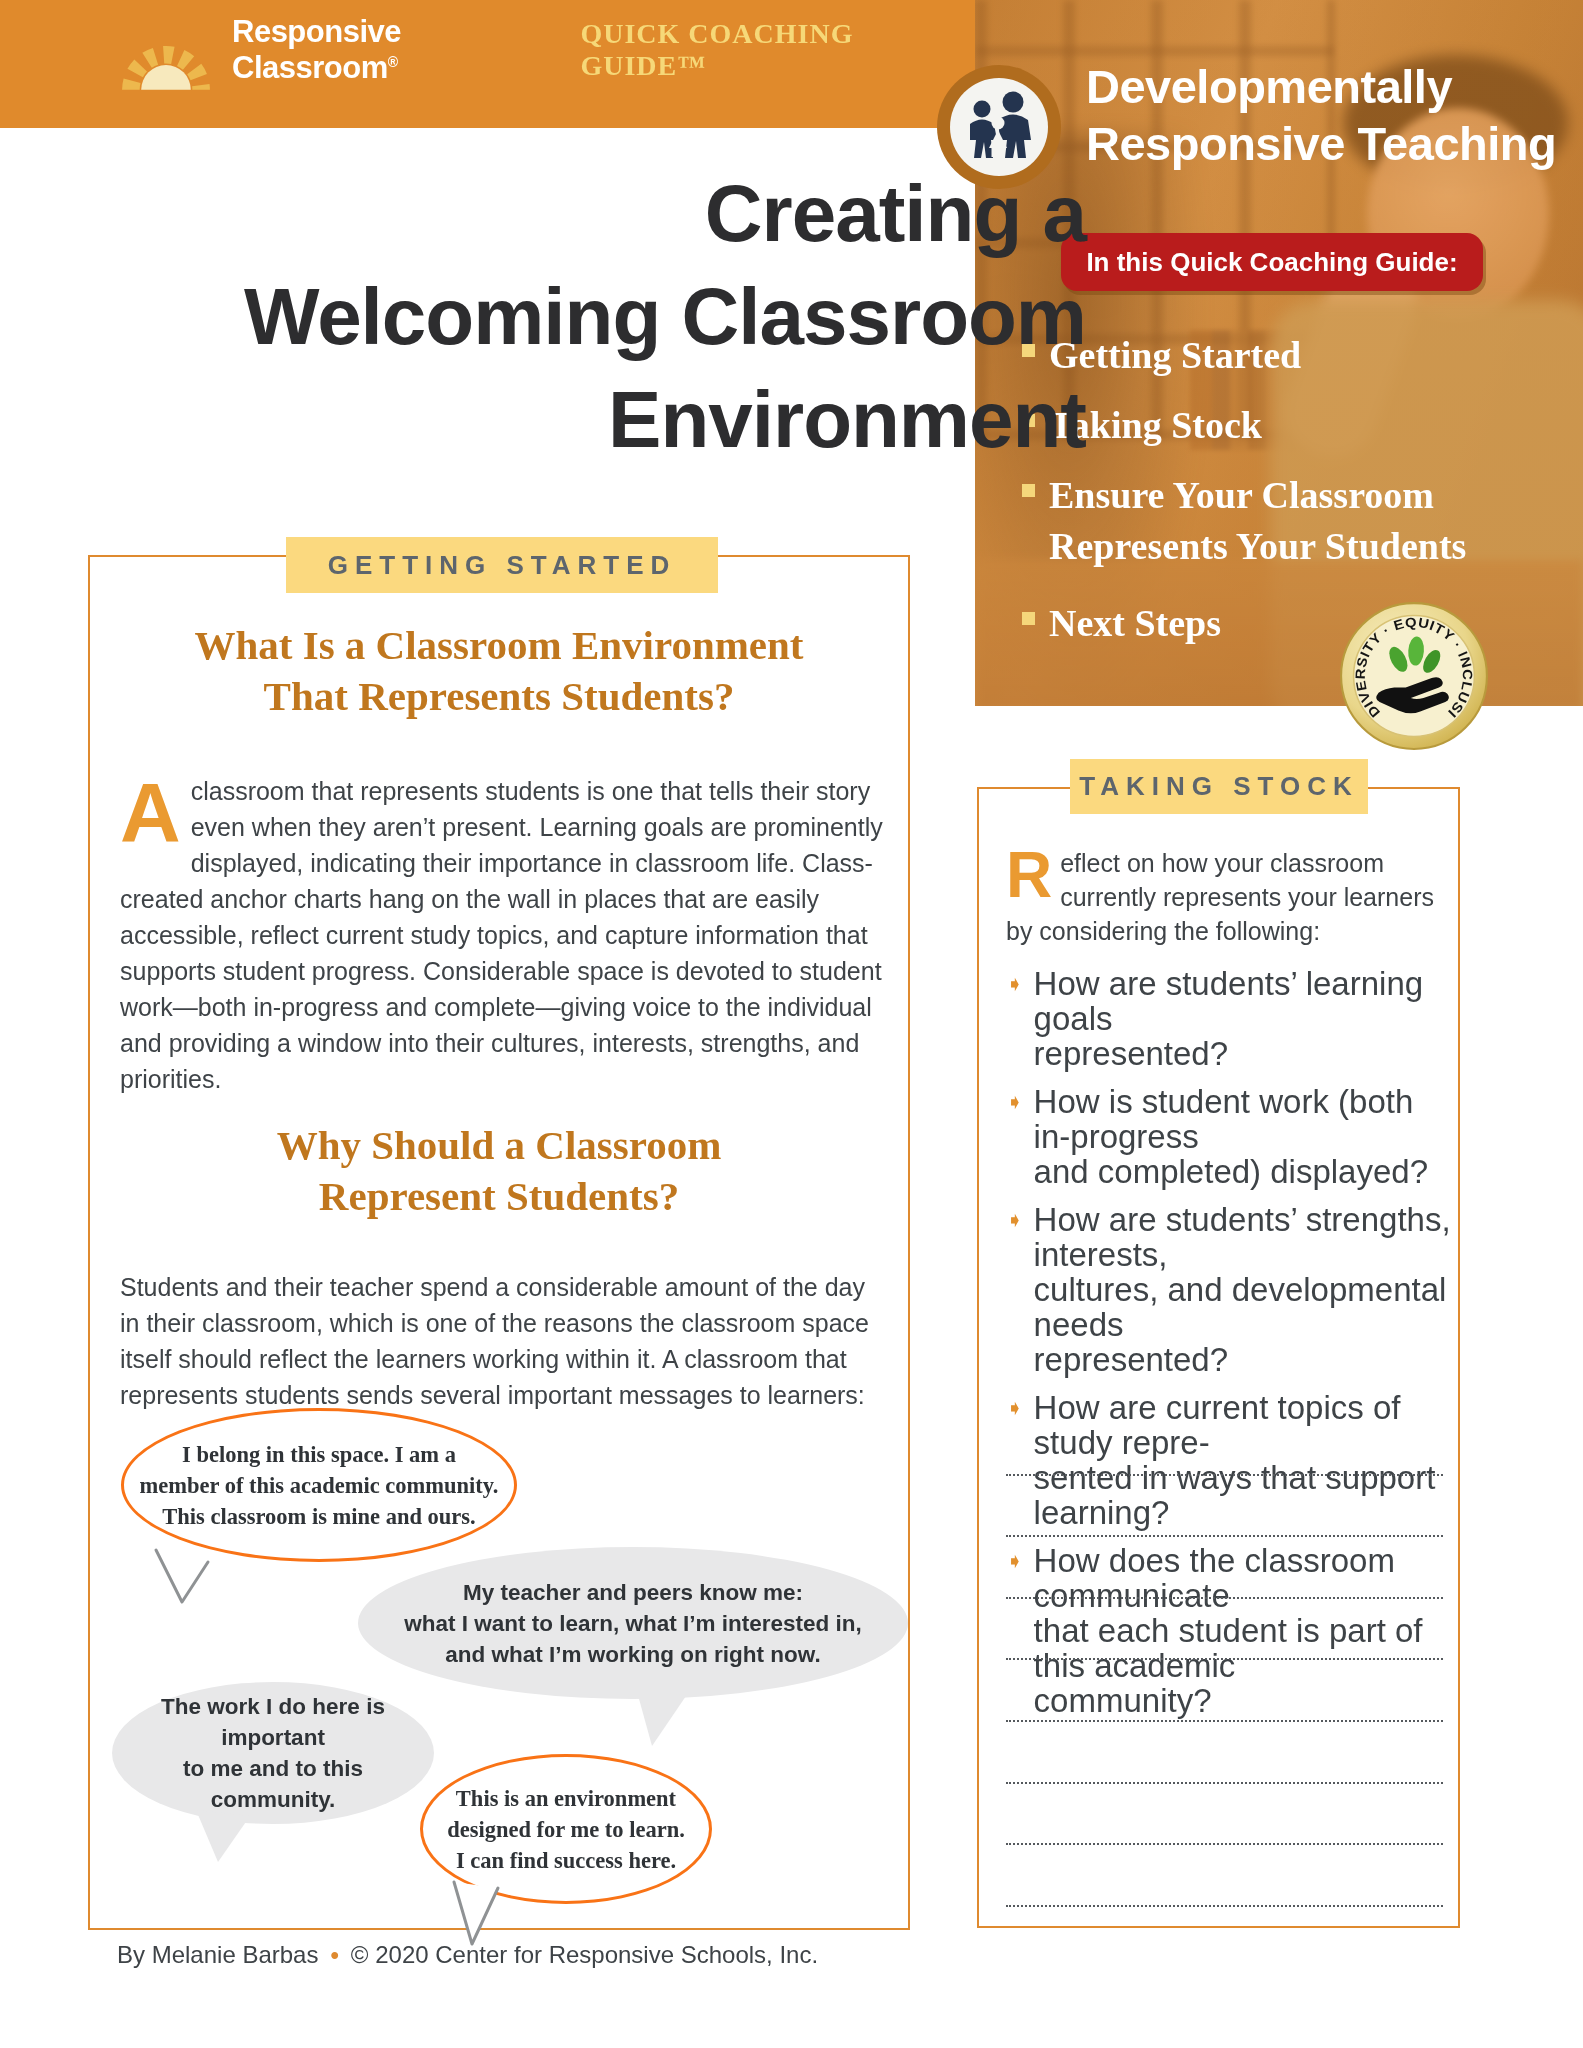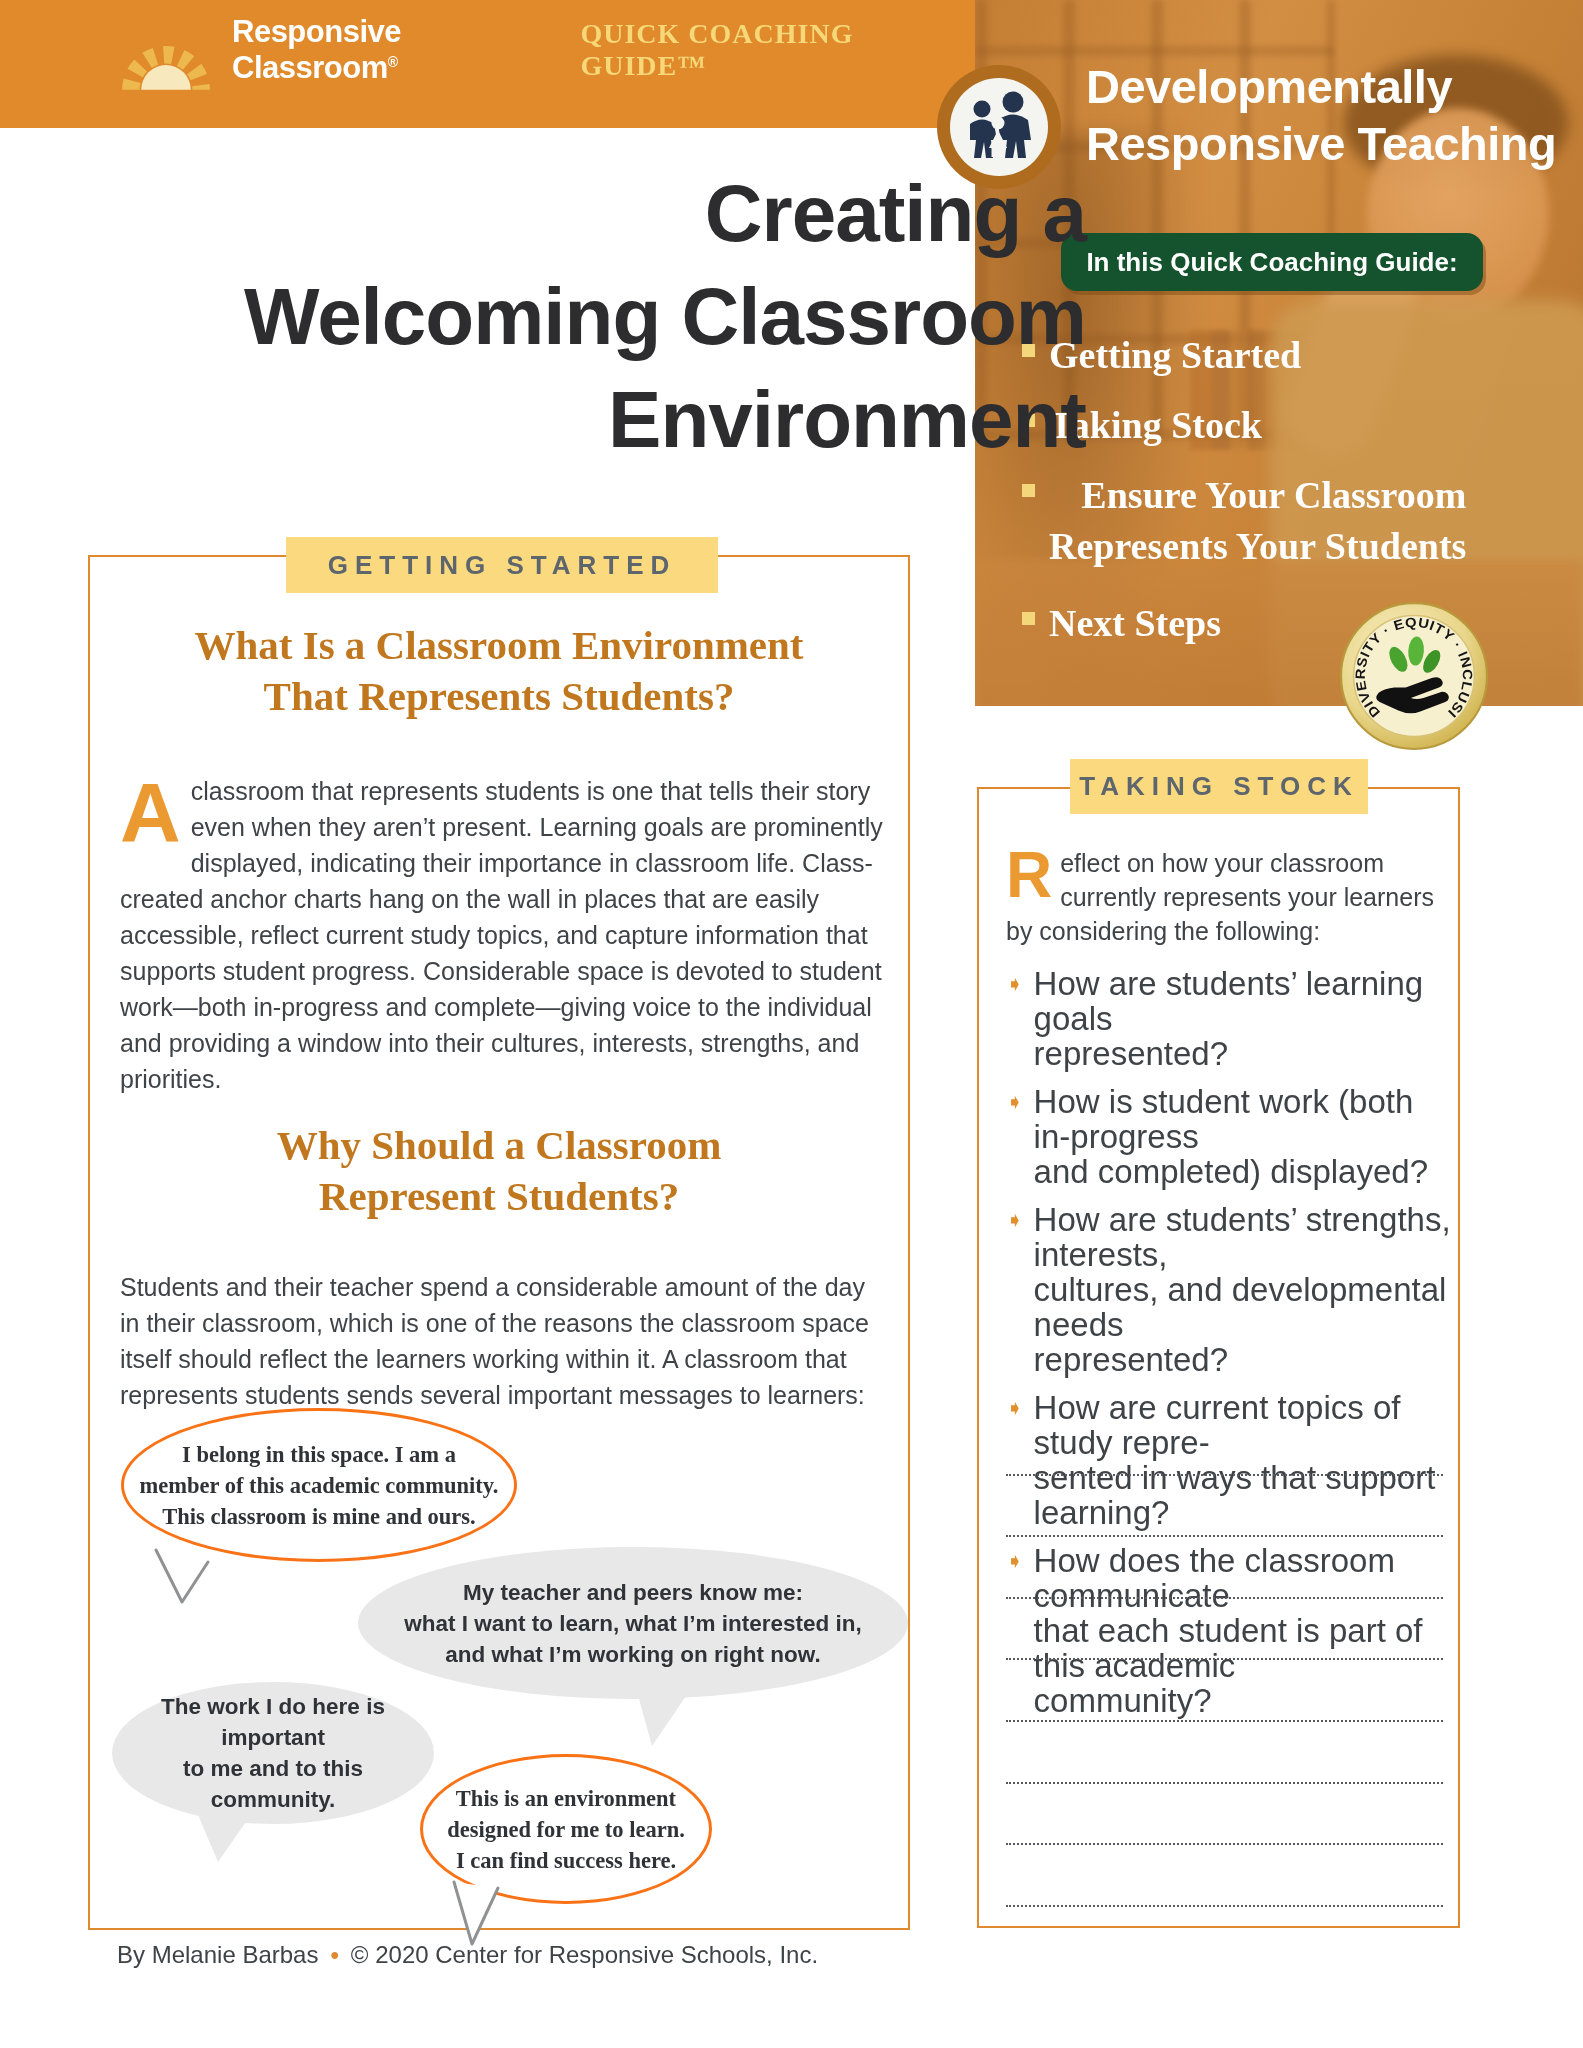--- a/index.html
+++ b/index.html
@@ -31,27 +31,27 @@
   .ph-face{left:392px;top:108px;width:182px;height:212px;border-radius:50%;filter:blur(4px);opacity:.95;
       background:radial-gradient(circle at 45% 40%, #ebb277, #d99a5c 70%);}
   .ph-body{left:295px;top:300px;width:335px;height:430px;background:#cda35f;border-radius:46px;filter:blur(8px);opacity:.9;}
   .ph-arm{left:330px;top:255px;width:92px;height:205px;background:#e3b077;border-radius:44px;transform:rotate(20deg);filter:blur(6px);}
   .ph-desk{left:0;top:560px;width:608px;height:150px;background:linear-gradient(#c98a44,#b9793a);opacity:.7;filter:blur(4px);}
   .ph-tint{inset:0;background:linear-gradient(rgba(217,134,47,.25), rgba(205,124,42,.30));}
 
   .family-icon{position:absolute;left:936px;top:64px;}
   .hero-title{position:absolute;left:1078px;top:58px;width:490px;font-size:47px;line-height:57px;
       font-weight:bold;color:#ffffff;letter-spacing:-0.5px;margin-left:8px;}
-  .guide-bar{position:absolute;left:1061px;top:233px;width:422px;height:58px;background:#14532d;border-radius:16px;
+  .guide-bar{position:absolute;left:1061px;top:233px;width:422px;height:58px;background:#b91c1c;border-radius:16px;
       display:flex;align-items:center;justify-content:center;box-shadow:3px 4px 0 rgba(122,74,18,.45);}
   .guide-bar span{color:#fff;font-size:26px;font-weight:bold;}
   .toc-item{position:absolute;left:1022px;display:flex;gap:14px;}
   .toc-item .sq{width:13px;height:13px;background:#f5d77b;margin-top:14px;flex:0 0 auto;}
   .toc-item .lbl{font-family:"Liberation Serif",serif;font-weight:bold;font-size:38px;line-height:51px;color:#ffffff;}
-  .t0{top:330px;} .t1{top:400px;} .t2{top:470px;text-align:right;} .t3{top:598px;}
+  .t0{top:330px;} .t1{top:400px;} .t2{top:470px;} .t3{top:598px;}
   .dei-badge{position:absolute;left:1339px;top:601px;}
 
   
   .main-title{position:absolute;left:0;top:162px;width:1086px;text-align:right;font-size:80px;line-height:103px;
       font-weight:bold;color:#2d2d2f;letter-spacing:-1px;}
   .left-box{position:absolute;left:88px;top:555px;width:822px;height:1375px;border:2px solid #df8a2f;box-sizing:border-box;}
   .tab{position:absolute;background:#fbd97f;display:flex;align-items:center;justify-content:center;}
   .tab span{font-size:26px;font-weight:bold;letter-spacing:7px;color:#5d656d;}
   .gs-tab{left:286px;top:537px;width:432px;height:56px;}
   .ts-tab{left:1070px;top:759px;width:298px;height:55px;}

